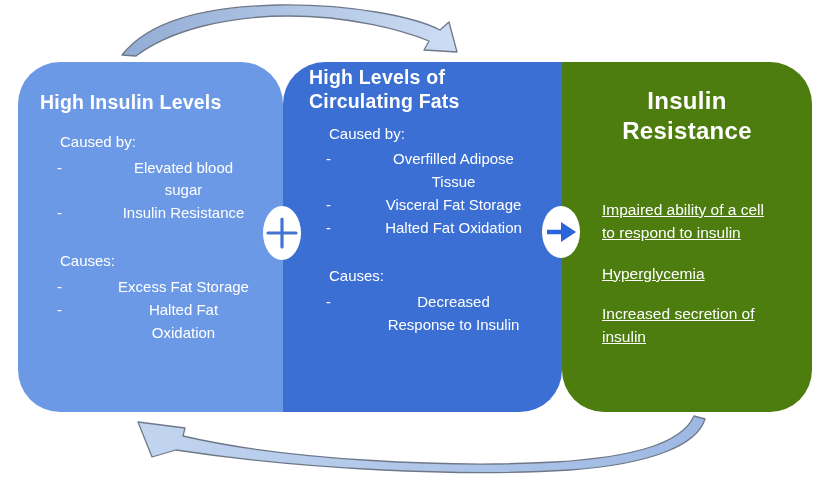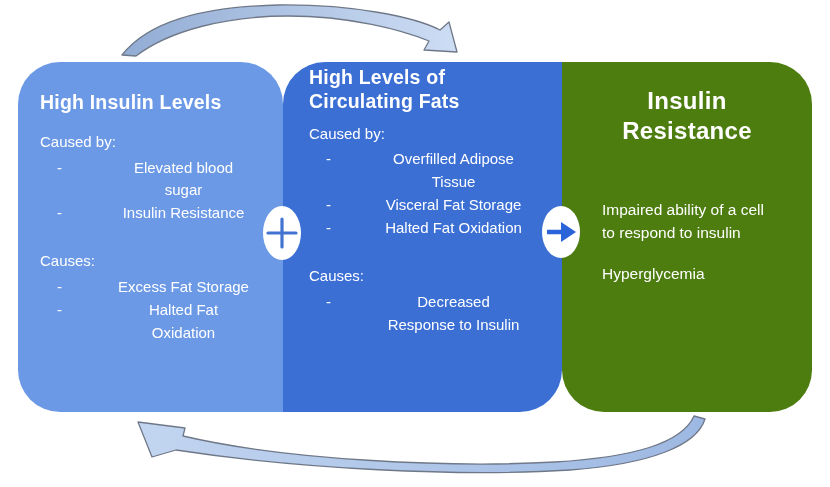--- a/index.html
+++ b/index.html
@@ -46,20 +46,21 @@
     white-space: pre-line;
     letter-spacing: 0.2px;
   }
   .panel-1 .panel-title { margin-bottom: 16px; }
   .panel-2 .panel-title { margin-bottom: 9px; }
 
   .section-label {
     font-size: 15px;
     line-height: 1.45;
     margin-bottom: 4px;
+    margin-left: 20px;
   }
   .section { margin-bottom: 25px; }
   .section:last-child { margin-bottom: 0; }
 
   .li {
     display: flex;
     margin-left: 17px;
     font-size: 15px;
     line-height: 1.53;
   }
@@ -72,20 +73,21 @@
     font-weight: bold;
     font-size: 24px;
     line-height: 1.25;
     white-space: pre-line;
     letter-spacing: 0.3px;
   }
   .paras {
     margin: 52px 24px 0 40px;
     font-size: 15.5px;
     line-height: 1.5;
+    text-decoration: underline;
   }
   .para { white-space: pre-line; margin-bottom: 17px; }
 
   #overlay {
     position: absolute;
     left: 0; top: 0;
     z-index: 5;
     pointer-events: none;
   }
 </style>
@@ -155,20 +157,22 @@
     </div>
   </div>
 
   <div class="panel panel-3">
     <div class="title-3">Insulin
 Resistance</div>
     <div class="paras">
       <div class="para">Impaired ability of a cell
 to respond to insulin</div>
       <div class="para">Hyperglycemia</div>
+      <div class="para">Increased secretion of
+insulin</div>
     </div>
   </div>
 
   <svg id="overlay" width="830" height="487" viewBox="0 0 830 487">
     <defs>
       <linearGradient id="gradTop" gradientUnits="userSpaceOnUse" x1="122" y1="30" x2="457" y2="30">
         <stop offset="0" stop-color="#92acd4"></stop>
         <stop offset="1" stop-color="#cdddf4"></stop>
       </linearGradient>
       <linearGradient id="gradBottom" gradientUnits="userSpaceOnUse" x1="705" y1="445" x2="138" y2="445">

